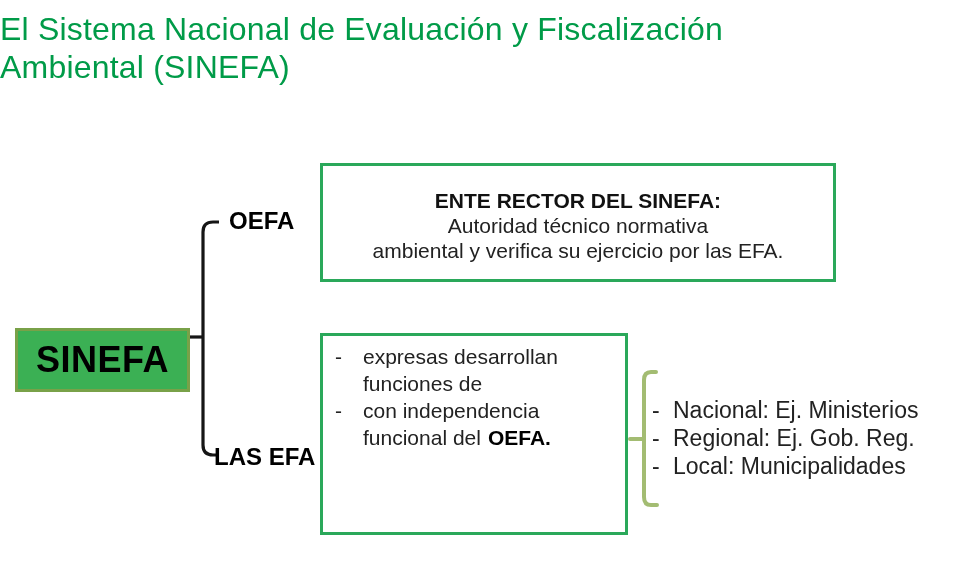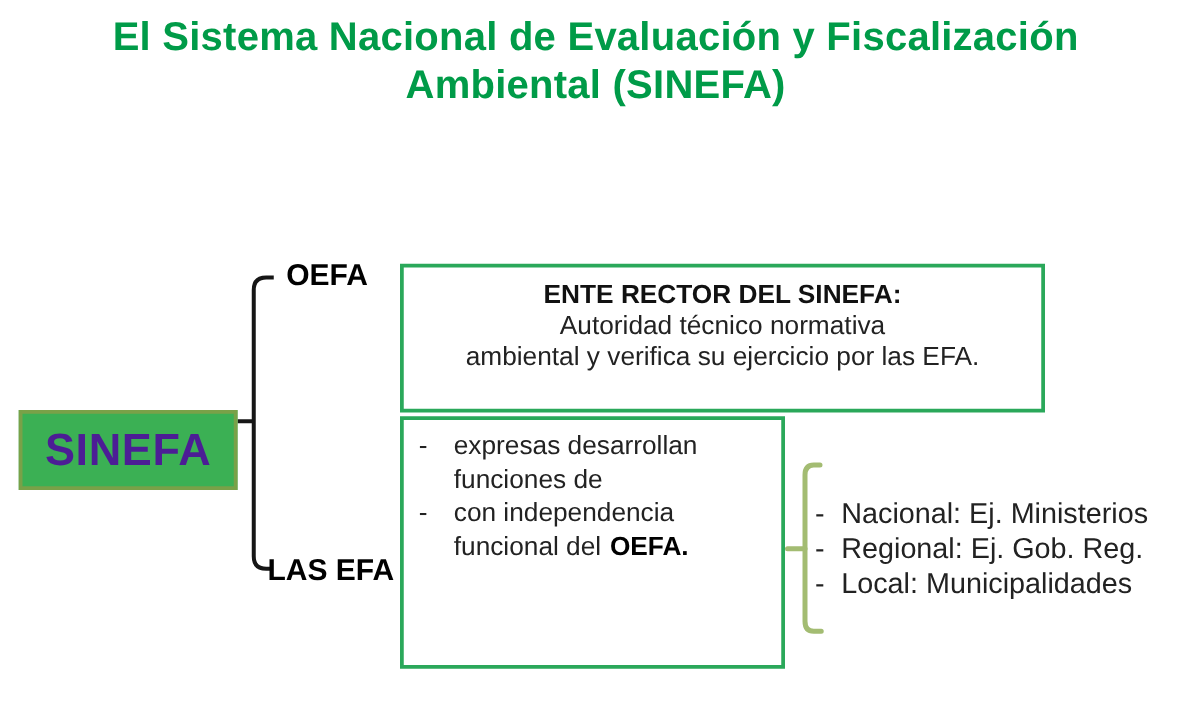--- a/index.html
+++ b/index.html
@@ -15,44 +15,44 @@
     color: #1f1f1f;
     overflow: hidden;
   }
 
   
   .title {
     position: absolute;
     top: 10px;
     left: 0;
     width: 100%;
-    text-align: center;
+    text-align: left;
     color: #009b48;
-    font-weight: bold;
+    font-weight: normal;
     font-size: 32px;
     line-height: 38px;
     letter-spacing: 0.2px;
   }
 
   
   .sinefa-node {
     position: absolute;
     left: 15px;
     top: 328px;
     width: 175px;
     height: 64px;
     background: #3bb054;
     border: 3px solid #79a148;
     box-sizing: border-box;
     display: flex;
     align-items: center;
     justify-content: center;
     font-weight: bold;
     font-size: 36px;
-    color: #4c1d95;
+    color: #000000;
     letter-spacing: 0.5px;
   }
 
   
   .branch-label {
     position: absolute;
     font-weight: bold;
     font-size: 24px;
     color: #000000;
     white-space: nowrap;
@@ -73,25 +73,24 @@
   
   .ente-rector-box {
     position: absolute;
     left: 320px;
     top: 163px;
     width: 516px;
     height: 119px;
     border: 3px solid #2aa85a;
     box-sizing: border-box;
     text-align: center;
-    padding-top: 9px;
+    padding-top: 22px;
     font-size: 21px;
     line-height: 25px;
     color: #222222;
-    margin-top: 48px;
   }
   .ente-rector-box .heading {
     font-weight: bold;
     color: #111111;
     font-size: 21px;
   }
 
   
   .efa-functions-box {
     position: absolute;

